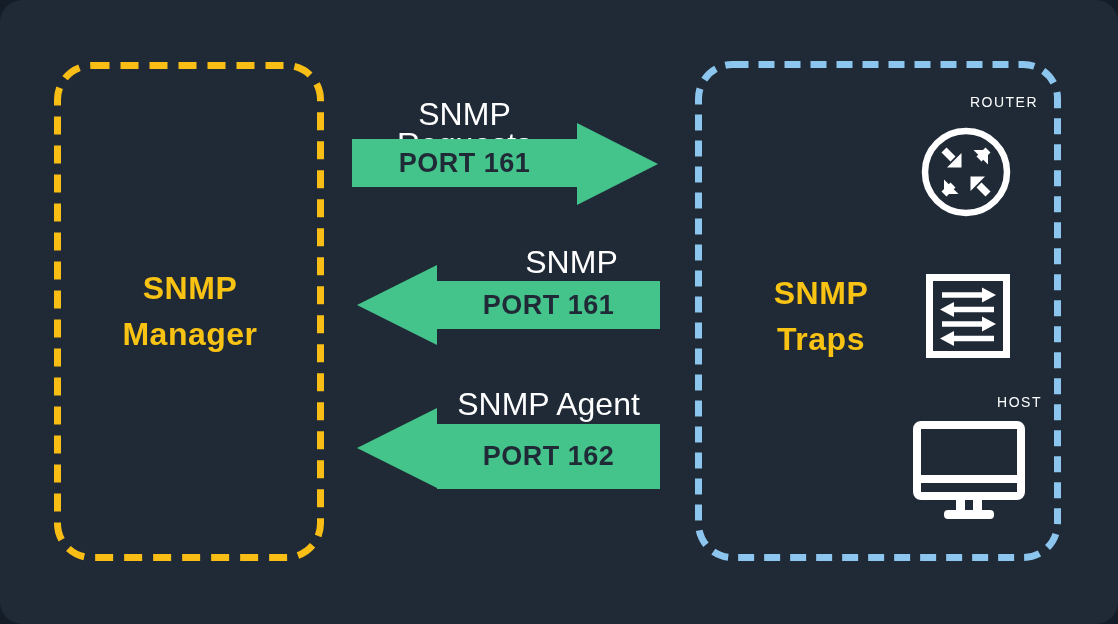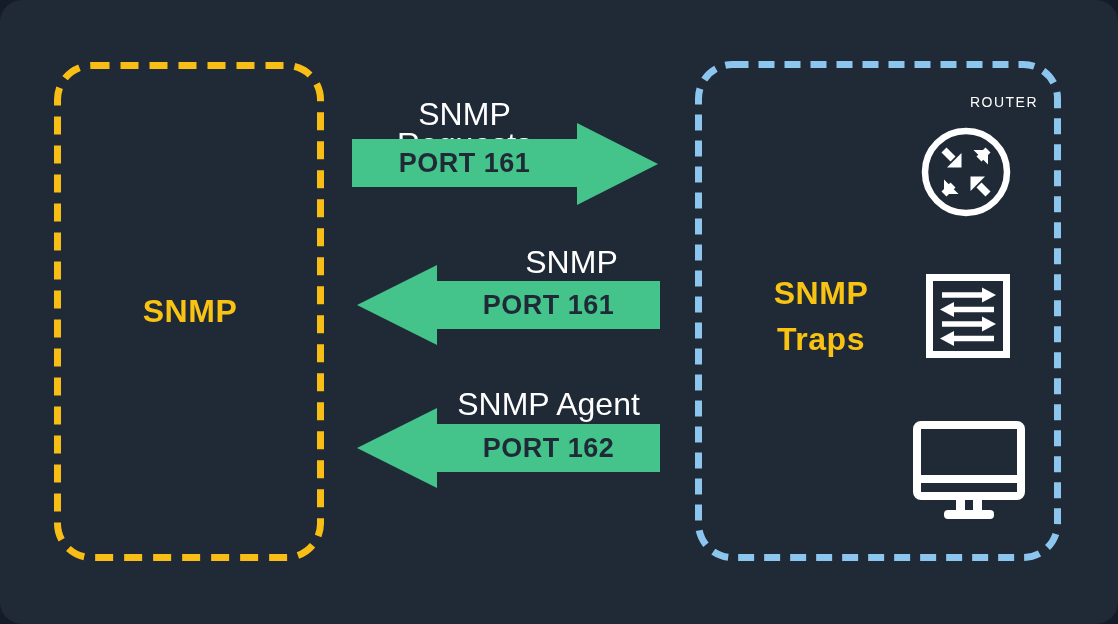--- a/index.html
+++ b/index.html
@@ -35,20 +35,21 @@
 <body>
 
 <div id="canvas">
 
   <svg class="boxborder" style="left:53px;top:61px;" width="272" height="501">
     <rect x="4.5" y="4.5" width="263" height="492" rx="34" fill="none" stroke="#F9BE16" stroke-width="7" stroke-dasharray="18 11"></rect>
   </svg>
   <div class="abs manager-center">
     <div class="entity-title">
       <div>SNMP</div>
+      <div>Manager</div>
     </div>
   </div>
 
   <svg class="boxborder" style="left:694px;top:60px;" width="368" height="502">
     <rect x="4.5" y="4.5" width="359" height="493" rx="34" fill="none" stroke="#8CC5ED" stroke-width="7" stroke-dasharray="16 10"></rect>
   </svg>
   <div class="abs entity-title" style="left:731px;top:270px;width:180px;">
     <div>SNMP</div>
     <div>Traps</div>
   </div>
@@ -60,21 +61,21 @@
   <div class="abs head-right" style="left:577px;top:123px;"></div>
 
   <div class="abs flow-label" style="left:460px;top:247px;width:223px;">SNMP Responses</div>
   <div class="abs head-left" style="left:357px;top:265px;"></div>
   <div class="abs arrow-body" style="left:437px;top:281px;width:223px;height:48px;">
     <span class="port-text">PORT 161</span>
   </div>
 
   <div class="abs flow-label" style="left:437px;top:389px;width:223px;">SNMP Agent</div>
   <div class="abs head-left" style="left:357px;top:408px;"></div>
-  <div class="abs arrow-body" style="left:437px;top:424px;width:223px;height:48px;">
+  <div class="abs arrow-body" style="left:437px;top:424px;width:223px;height:65px;">
     <span class="port-text">PORT 162</span>
   </div>
 
   <div class="abs device-label" style="left:898px;top:94px;width:140px;">ROUTER</div>
   <svg class="abs" style="left:921px;top:127px;" width="90" height="90" viewBox="0 0 90 90">
     <circle cx="45" cy="45" r="41" fill="none" stroke="#FFFFFF" stroke-width="6.5"></circle>
 
     <line x1="23" y1="23" x2="32" y2="32" stroke="#FFFFFF" stroke-width="7"></line>
     <polygon points="40.5,40.5 40.5,26 26,40.5" fill="#FFFFFF"></polygon>
 
@@ -97,20 +98,21 @@
     <line x1="24" y1="35.5" x2="68" y2="35.5" stroke="#FFFFFF" stroke-width="5.5"></line>
     <polygon points="14,35.5 28,28 28,43" fill="#FFFFFF"></polygon>
 
     <line x1="16" y1="50" x2="60" y2="50" stroke="#FFFFFF" stroke-width="5.5"></line>
     <polygon points="70,50 56,42.5 56,57.5" fill="#FFFFFF"></polygon>
 
     <line x1="24" y1="64.5" x2="68" y2="64.5" stroke="#FFFFFF" stroke-width="5.5"></line>
     <polygon points="14,64.5 28,57 28,72" fill="#FFFFFF"></polygon>
   </svg>
 
+  <div class="abs device-label" style="left:898px;top:394px;width:144px;">HOST</div>
   <svg class="abs" style="left:913px;top:421px;" width="112" height="100" viewBox="0 0 112 100">
     <rect x="4" y="4" width="104" height="71" rx="4" fill="none" stroke="#FFFFFF" stroke-width="8"></rect>
     <line x1="4" y1="58" x2="108" y2="58" stroke="#FFFFFF" stroke-width="8"></line>
     <rect x="43" y="78" width="9" height="12" fill="#FFFFFF"></rect>
     <rect x="60" y="78" width="9" height="12" fill="#FFFFFF"></rect>
     <rect x="31" y="89" width="50" height="9" rx="4" fill="#FFFFFF"></rect>
   </svg>
 
 </div>
 

